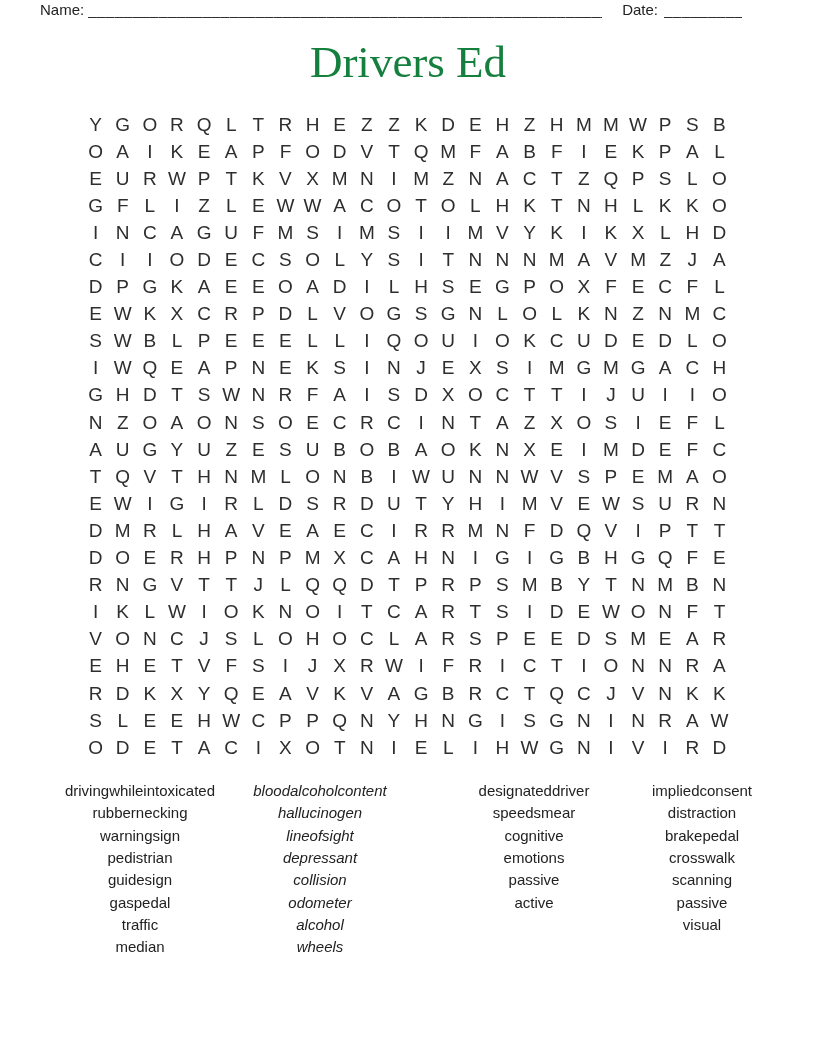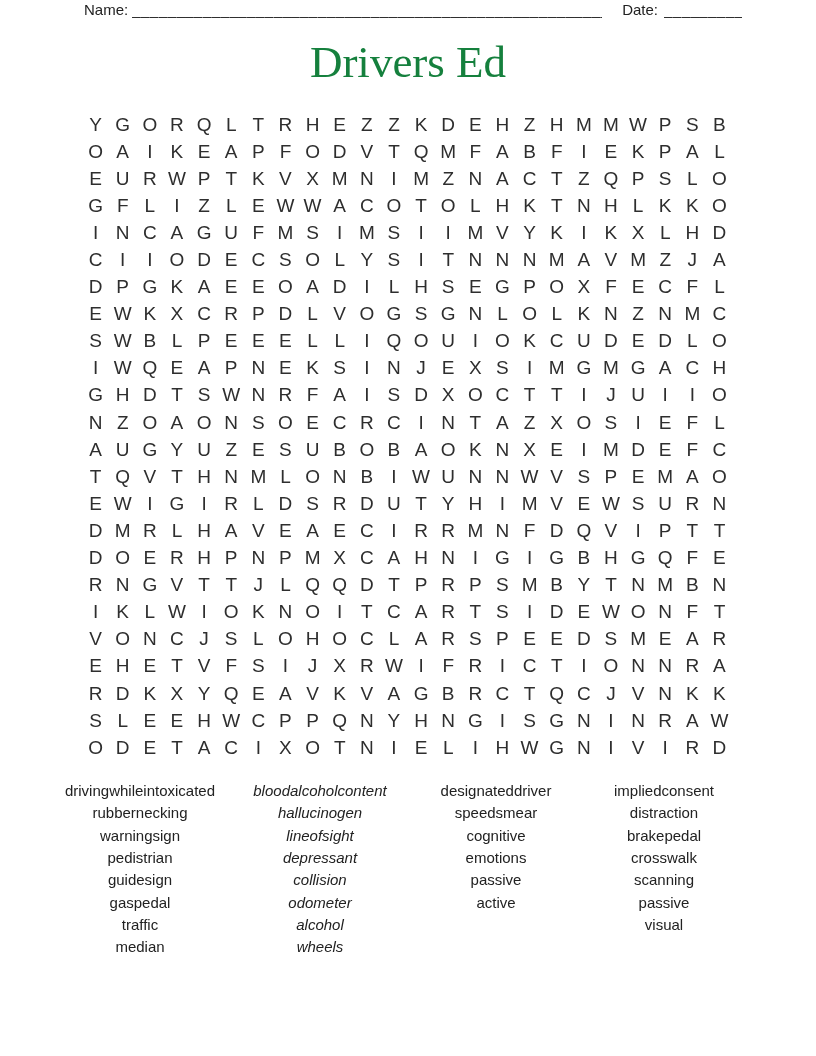--- a/index.html
+++ b/index.html
@@ -13,21 +13,21 @@
     overflow: hidden;
   }
   .page { position: absolute; inset: 0; }
 
   
   .header-row {
     position: absolute; top: 1px; left: 40px; width: 702px;
     display: flex; align-items: baseline;
     font-size: 15px; color: #222;
   }
-  .label { white-space: nowrap; margin-left: 44px; }
+  .label { white-space: nowrap; }
   .fill-line {
     flex: 1 1 auto;
     margin: 0 4px;
     overflow: hidden;
     white-space: nowrap;
     color: #222;
     letter-spacing: 0.5px;
   }
   .date-label { margin-left: 16px; }
   .date-line {
@@ -66,21 +66,21 @@
 
   
   .word-list {
     position: absolute; top: 780px; left: 48px; right: 20px;
     display: flex;
     text-align: center;
   }
   .word-col { display: flex; flex-direction: column; }
   .word-col-1 { width: 184px; }
   .word-col-2 { width: 176px; font-style: italic; }
-  .word-col-3 { width: 176px; }
+  .word-col-3 { width: 176px; margin-left: 38px; }
   .word-col-4 { width: 160px; }
   .word-item {
     font-size: 15px;
     line-height: 22.35px;
     color: #222;
     white-space: nowrap;
   }
 </style>
 </head>
 <body>

